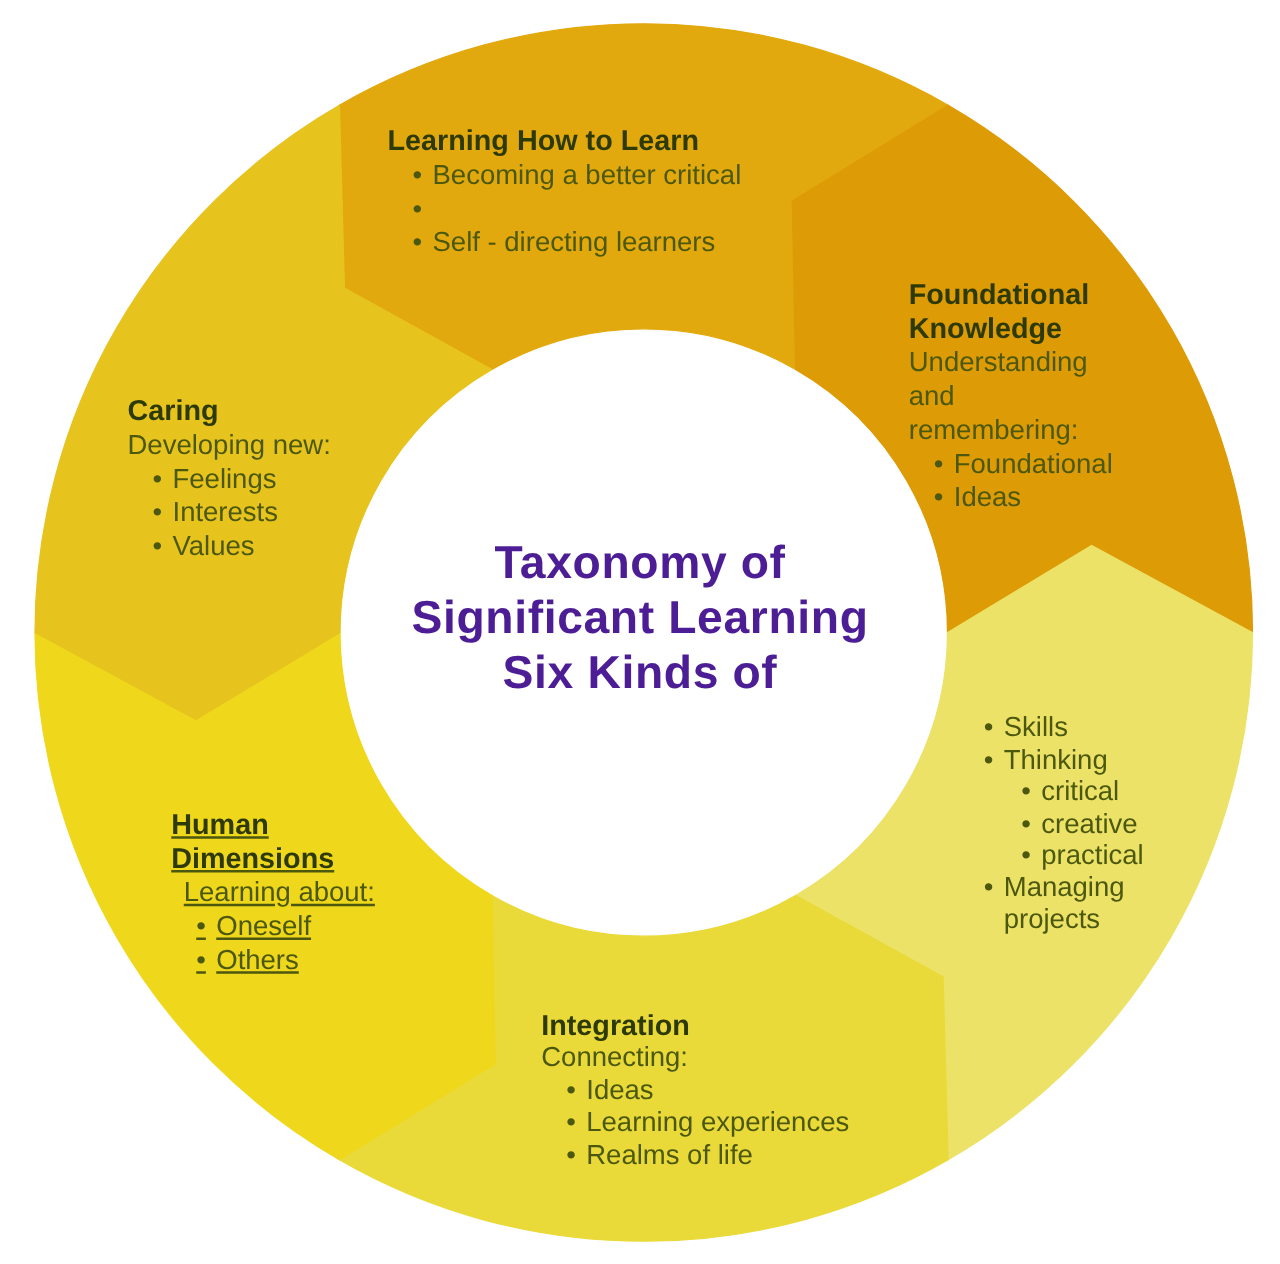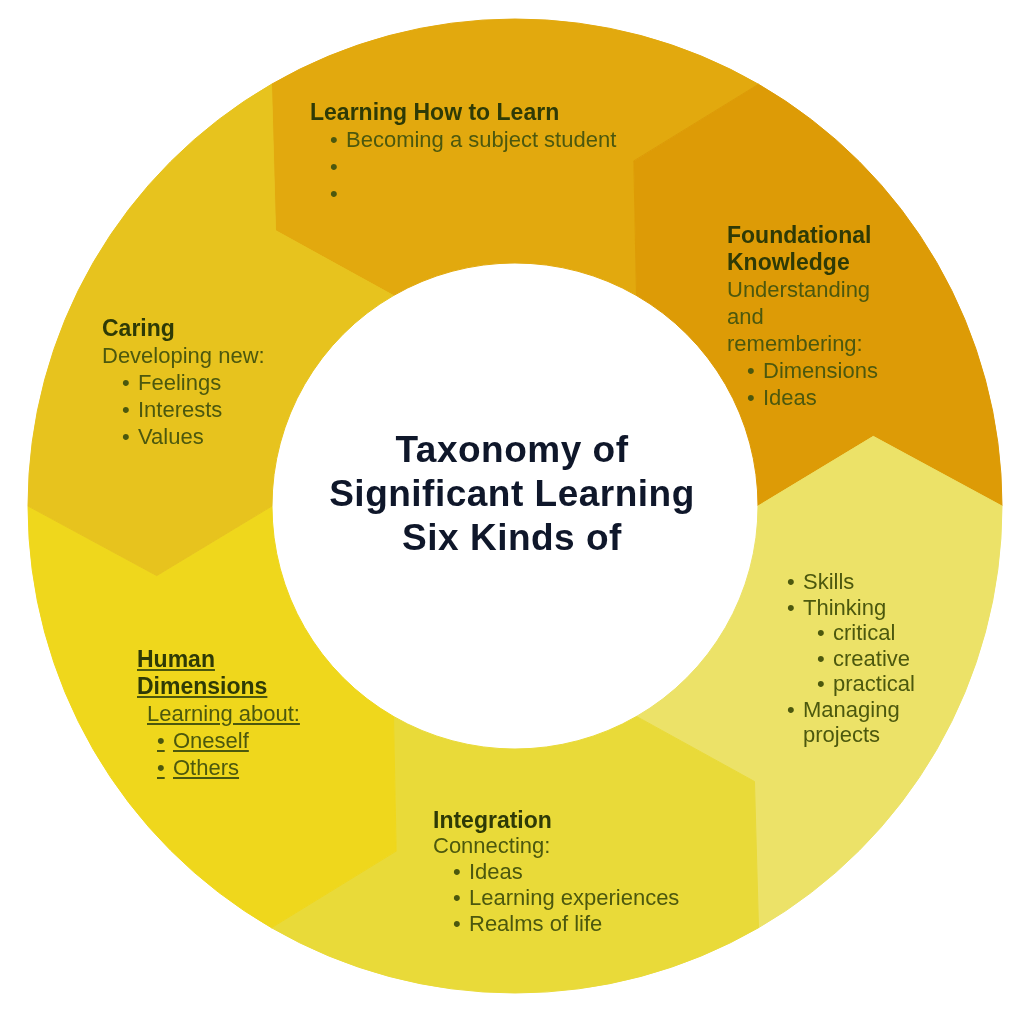--- a/index.html
+++ b/index.html
@@ -40,21 +40,21 @@
   .lb-caring{left:102px; top:315px; width:225px;}
 
   .center-title{
     position:absolute;
     left:212px; top:428px; width:600px;
     text-align:center;
     font-weight:bold;
     font-size:37px;
     line-height:44px;
     letter-spacing:0.5px;
-    color:#0f172a;
+    color:#4c1d95;
   }
 </style>
 </head>
 <body>
 
 <div class="stage">
 
   <svg id="wheel" width="1024" height="1011" viewBox="0 0 1024 1011">
       <path d="M 271.50 84.25 A 487 487 0 0 1 758.50 84.25 L 633.83 160.89 L 636.50 295.56 A 243 243 0 0 0 393.50 295.56 L 275.54 230.53 Z" fill="#e2a90e" stroke="#e2a90e" stroke-width="1"></path>
       <path d="M 758.50 84.25 A 487 487 0 0 1 1002.00 506.00 L 873.29 436.35 L 758.00 506.00 A 243 243 0 0 0 636.50 295.56 L 633.83 160.89 Z" fill="#dd9b06" stroke="#dd9b06" stroke-width="1"></path>
@@ -63,38 +63,39 @@
       <path d="M 271.50 927.75 A 487 487 0 0 1 28.00 506.00 L 156.71 575.65 L 272.00 506.00 A 243 243 0 0 0 393.50 716.44 L 396.17 851.11 Z" fill="#efd71c" stroke="#efd71c" stroke-width="1"></path>
       <path d="M 28.00 506.00 A 487 487 0 0 1 271.50 84.25 L 275.54 230.53 L 393.50 295.56 A 243 243 0 0 0 272.00 506.00 L 156.71 575.65 Z" fill="#e7c31e" stroke="#e7c31e" stroke-width="1"></path>
     </svg>
 
   <div class="label lb-lhtl">
     <span class="title">Learning How to Learn</span>
     <span class="subtitle"></span>
     <div class="bullets">
         <div class="b l1">
           <span class="dot">•</span>
-          <span>Becoming a subject student</span>
+          <span>Becoming a better critical</span>
         </div>
         <div class="b l1">
           <span class="dot">•</span>
         </div>
         <div class="b l1">
           <span class="dot">•</span>
+          <span>Self - directing learners</span>
         </div>
       </div>
   </div>
 
   <div class="label lb-fk">
     <span class="title">Foundational Knowledge</span>
     <span class="subtitle">Understanding and remembering:</span>
     <div class="bullets">
         <div class="b l1">
           <span class="dot">•</span>
-          <span>Dimensions</span>
+          <span>Foundational</span>
         </div>
         <div class="b l1">
           <span class="dot">•</span>
           <span>Ideas</span>
         </div>
       </div>
   </div>
 
   <div class="label lb-app">
     <span class="subtitle"></span>

